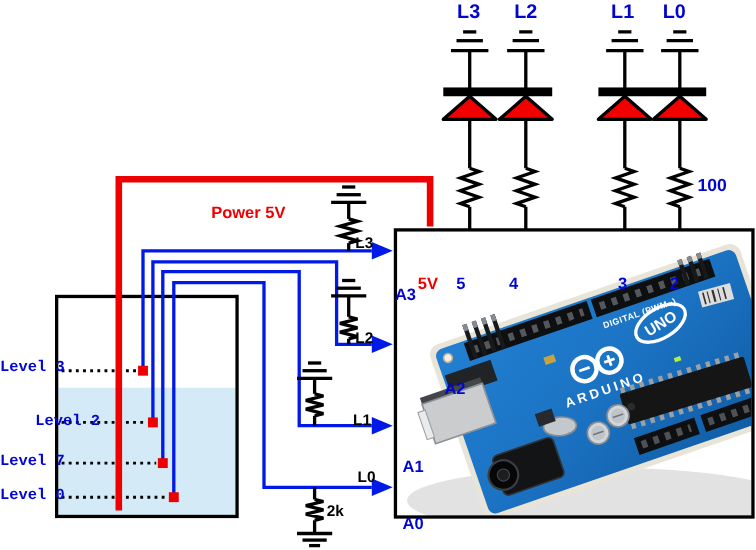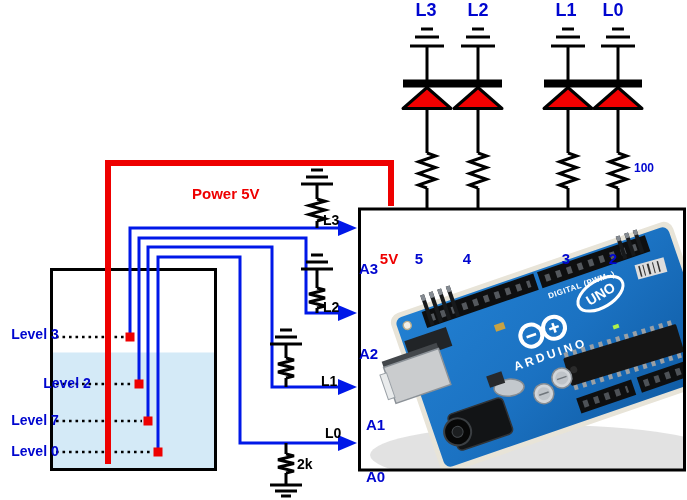--- a/index.html
+++ b/index.html
@@ -20,23 +20,23 @@
   .tank-border{fill:none;stroke:#000;stroke-width:3;}
   .boxframe{fill:none;stroke:#000;stroke-width:3;}
   
   .lbl{position:absolute;font-weight:bold;line-height:1;white-space:nowrap;}
   .blue{color:var(--label-blue,#0000cf);}
   .red{color:var(--wire-red,#ee0000);}
   .blk{color:#000;}
   .s14{font-size:14px;}
   .s15{font-size:15px;margin-top:40px;}
   .s18{font-size:18px;}
-  .s20{font-size:12px;}
+  .s20{font-size:16px;}
   .cx{transform:translateX(-50%);}
-  .lvl{left:0;width:70px;text-align:center;}
+  .lvl{left:0;width:70px;text-align:left;font-family:Liberation Mono, monospace;}
 </style>
 </head>
 <body>
 
 <div id="stage">
 
   <svg id="circuit" width="687" height="500" viewBox="0 0 687 500">
     <defs>
       <clipPath id="clipBoard">
           <rect x="361" y="210.5" width="322" height="258.5"></rect>
@@ -295,21 +295,21 @@
 
   <div class="lbl blue s20" style="left:634px;top:162px;">100</div>
 
   <div class="lbl red s15 cx" style="left:389px;top:211px;text-align:right;">5V</div>
   <div class="lbl blue s15 cx" style="left:419px;top:211px;">5</div>
   <div class="lbl blue s15 cx" style="left:467px;top:211px;">4</div>
   <div class="lbl blue s15 cx" style="left:566px;top:211px;">3</div>
   <div class="lbl blue s15 cx" style="left:613px;top:211px;">2</div>
 
   <div class="lbl blue s15" style="left:359px;top:221px;">A3</div>
-  <div class="lbl blue s15" style="left:359px;top:306px;">A2</div>
+  <div class="lbl blue s15" style="left:359px;top:306px;padding-left:45px;">A2</div>
   <div class="lbl blue s15" style="left:366px;top:377px;">A1</div>
   <div class="lbl blue s15" style="left:366px;top:429px;">A0</div>
 
   <div class="lbl blk s14" style="left:323px;top:213px;">L3</div>
   <div class="lbl blk s14" style="left:323px;top:300px;">L2</div>
   <div class="lbl blk s14" style="left:321px;top:374px;">L1</div>
   <div class="lbl blk s14" style="left:325px;top:426px;">L0</div>
 
   <div class="lbl blk s14" style="left:297px;top:457px;">2k</div>
 

